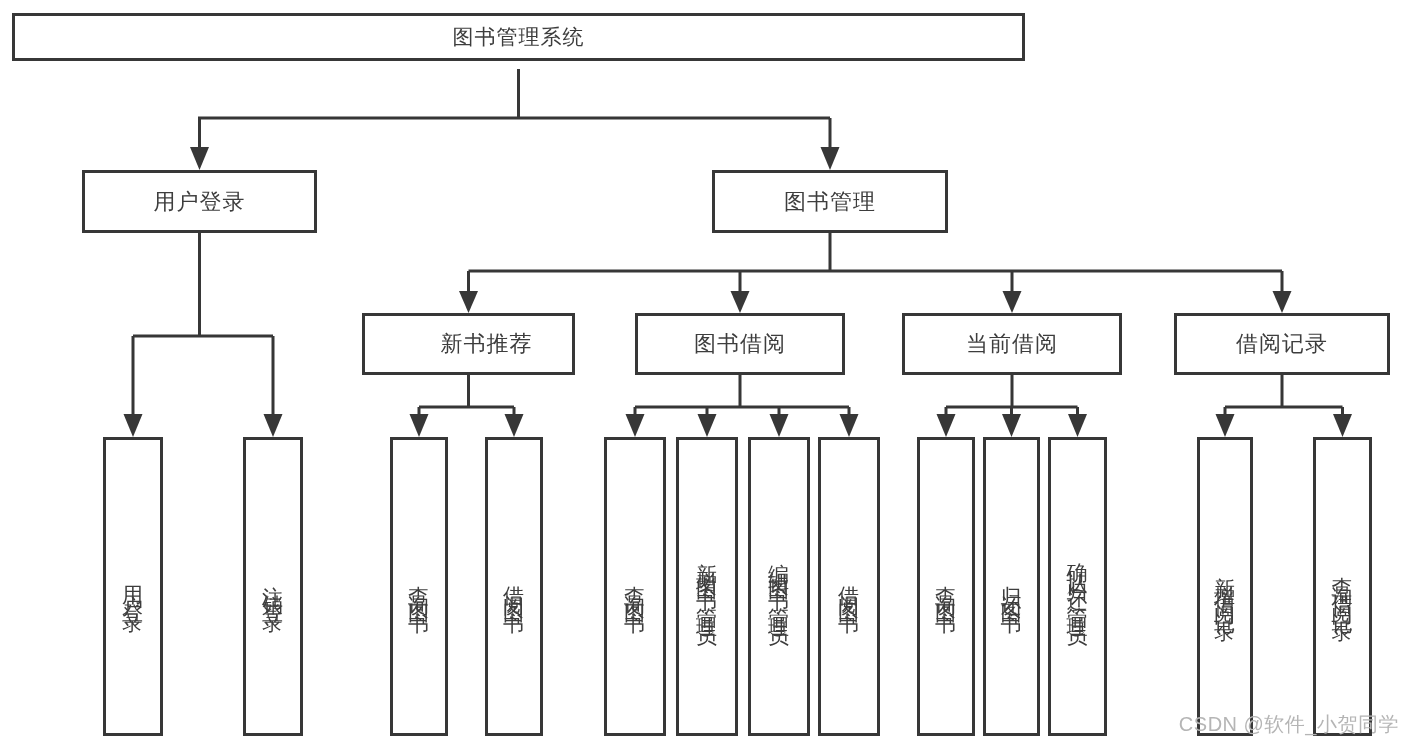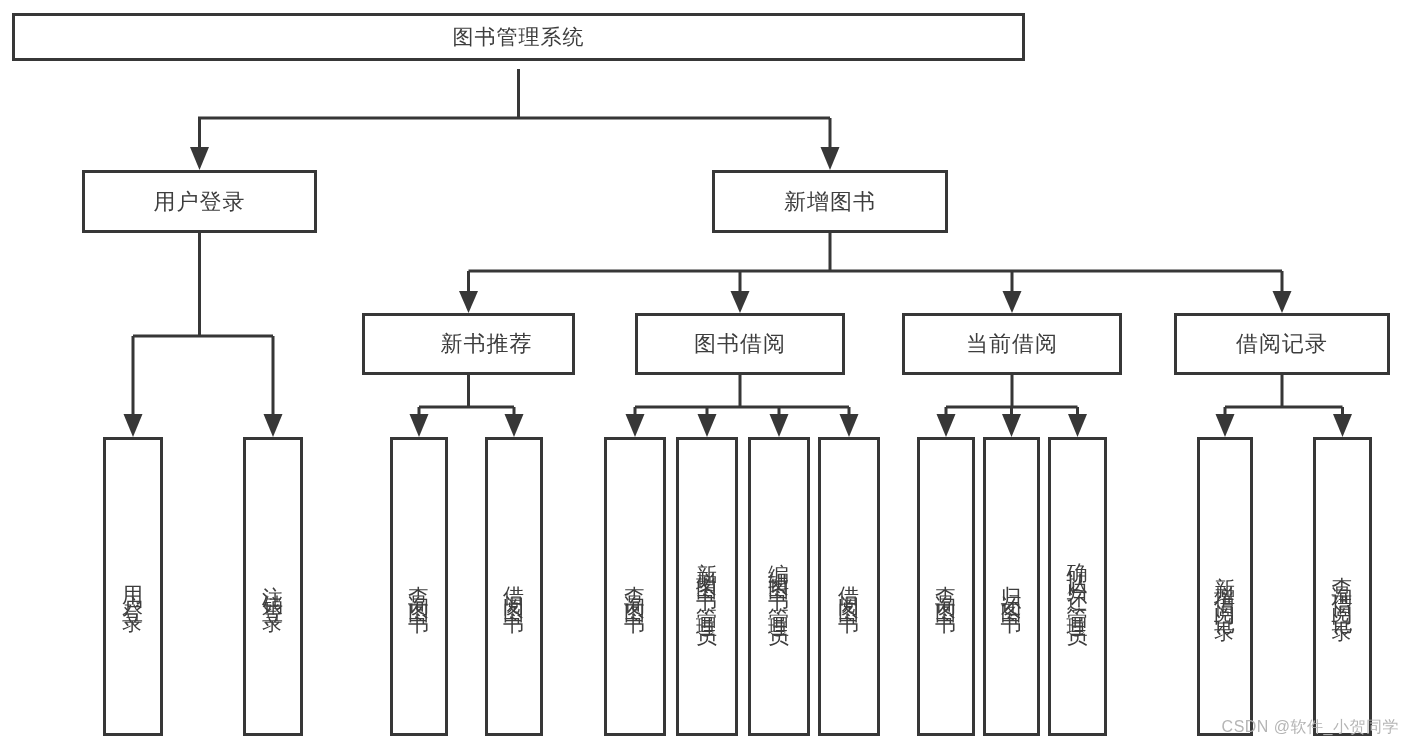--- a/index.html
+++ b/index.html
@@ -57,21 +57,21 @@
   #l-bb-add{left:676px;width:62px;}
   #l-bb-edit{left:748px;width:62px;}
   #l-bb-borrow{left:818px;width:62px;}
   #l-cb-query{left:917px;width:58px;}
   #l-cb-return{left:983px;width:57px;}
   #l-cb-confirm{left:1048px;width:59px;}
   #l-br-add{left:1197px;width:56px;}
   #l-br-query{left:1313px;width:59px;}
   #watermark{
     position:absolute;right:6px;bottom:9px;
-    font-size:16px;color:var(--wm);
+    font-size:20px;color:var(--wm);
     letter-spacing:0.5px;white-space:nowrap;
   }
 </style>
 </head>
 <body>
 
 <div id="canvas">
 
   <svg id="edges" viewBox="0 0 1405 747" xmlns="http://www.w3.org/2000/svg">
     <g>
@@ -117,21 +117,21 @@
   </svg>
 
   <div class="node h" id="n-root">
     <span class="lbl">图书管理系统</span>
   </div>
 
   <div class="node h" id="n-user-login">
     <span class="lbl">用户登录</span>
   </div>
   <div class="node h" id="n-book-mgmt">
-    <span class="lbl">新增图书</span>
+    <span class="lbl">图书管理</span>
   </div>
 
   <div class="node h" id="n-new-rec">
     <span class="lbl">新书推荐</span>
   </div>
   <div class="node h" id="n-borrow">
     <span class="lbl">图书借阅</span>
   </div>
   <div class="node h" id="n-current">
     <span class="lbl">当前借阅</span>

